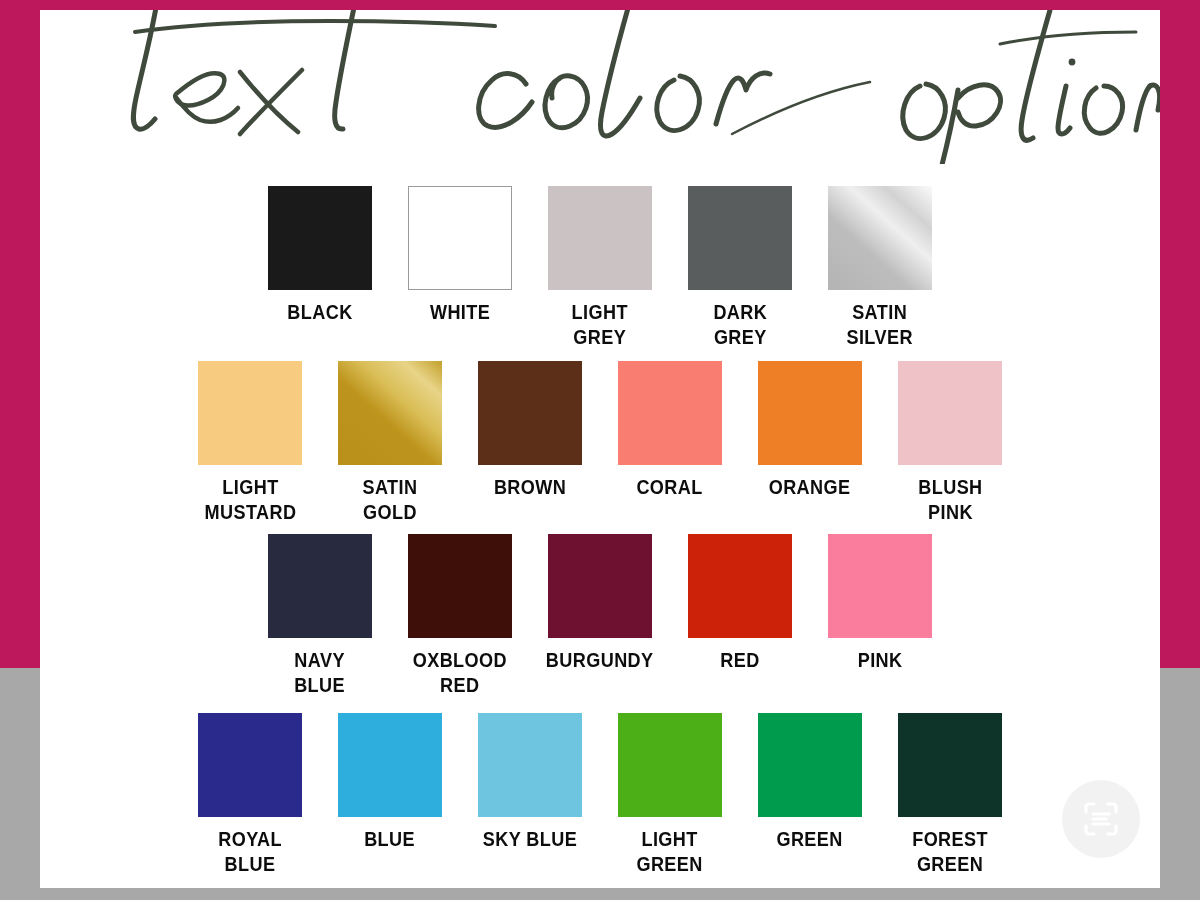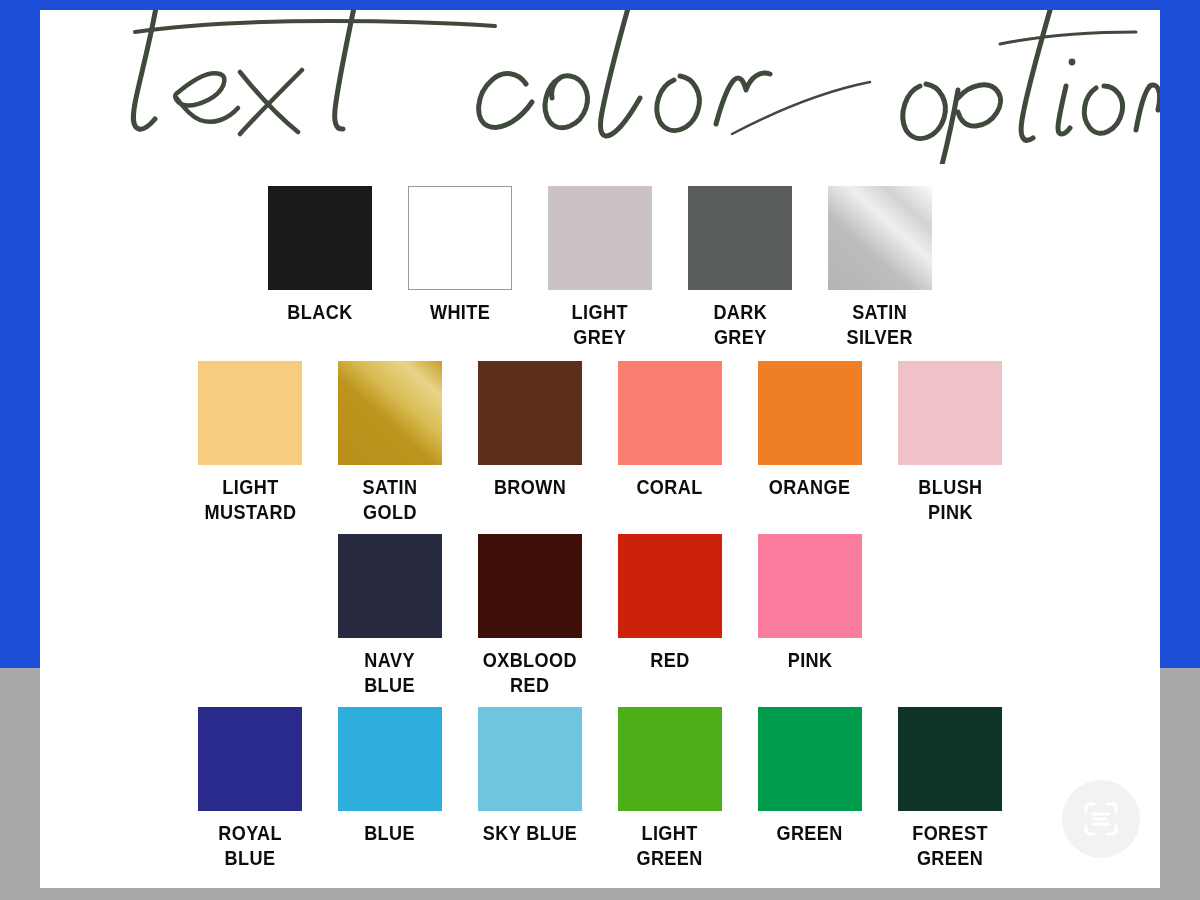--- a/index.html
+++ b/index.html
@@ -12,21 +12,21 @@
     height: 900px;
     overflow: hidden;
     font-family: "Liberation Sans", sans-serif;
   }
 
   
   #frame {
     position: relative;
     width: 1200px;
     height: 668px;
-    background: #1d4ed8;
+    background: #be185d;
   }
 
   
   #card {
     position: absolute;
     left: 40px;
     top: 10px;
     width: 1120px;
     height: 878px;
     background: #ffffff;
@@ -83,21 +83,21 @@
     color: #0d0d0d;
     text-align: center;
     transform: scaleX(0.86);
     transform-origin: center top;
     white-space: pre-line;
   }
 
   
   .row-0 { margin-bottom: 12px; }
   .row-1 { margin-bottom: 10px; }
-  .row-2 { margin-bottom: 10px; }
+  .row-2 { margin-bottom: 16px; }
 
   
   #lens-button {
     position: absolute;
     right: 20px;
     bottom: 30px;
     width: 78px;
     height: 78px;
     border-radius: 50%;
     background: rgba(238, 238, 238, 0.78);
@@ -220,20 +220,24 @@
       <div class="swatch-row row-2">
           <div class="swatch-cell">
             <div class="swatch-chip" title="NAVY BLUE" style="background: rgb(40, 42, 64);"></div>
             <div class="swatch-label">NAVY
 BLUE</div>
           </div>
           <div class="swatch-cell">
             <div class="swatch-chip" title="OXBLOOD RED" style="background: rgb(61, 15, 8);"></div>
             <div class="swatch-label">OXBLOOD
 RED</div>
+          </div>
+          <div class="swatch-cell">
+            <div class="swatch-chip" title="BURGUNDY" style="background: rgb(110, 16, 48);"></div>
+            <div class="swatch-label">BURGUNDY</div>
           </div>
           <div class="swatch-cell">
             <div class="swatch-chip" title="RED" style="background: rgb(204, 34, 9);"></div>
             <div class="swatch-label">RED</div>
           </div>
           <div class="swatch-cell">
             <div class="swatch-chip" title="PINK" style="background: rgb(250, 125, 158);"></div>
             <div class="swatch-label">PINK</div>
           </div>
         </div>

